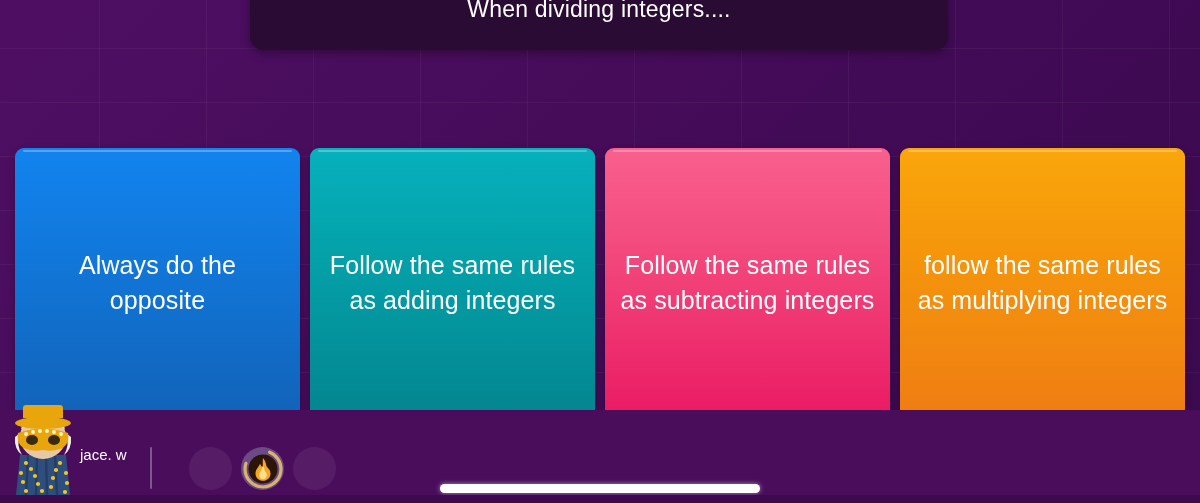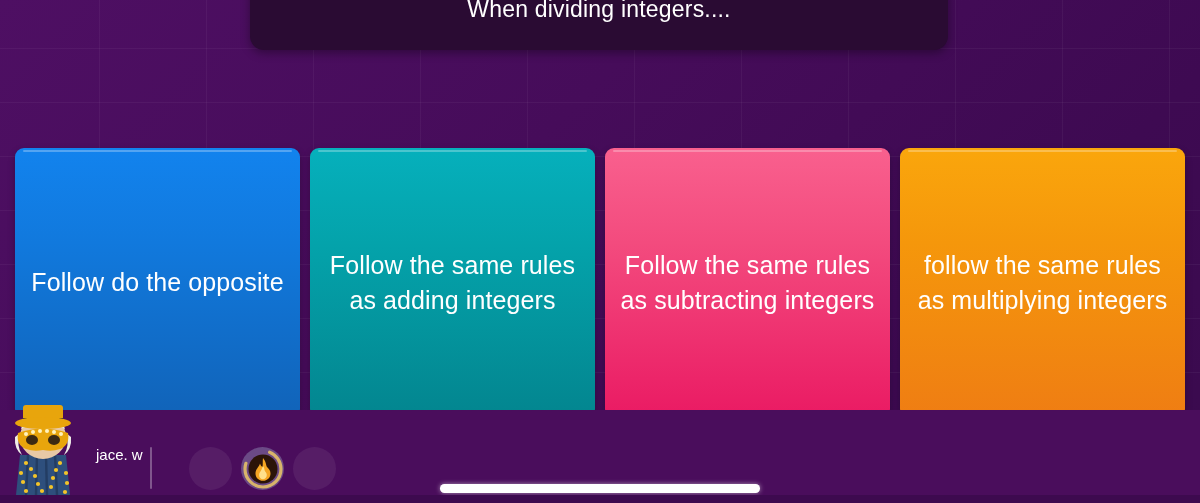--- a/index.html
+++ b/index.html
@@ -108,21 +108,21 @@
   
   #avatar {
     position:absolute;
     left:4px; bottom:0;
     width:78px; height:92px;
     z-index:8;
   }
 
   #player-name {
     position:absolute;
-    left:96px; top:444px;
+    left:80px; top:444px;
     width:56px;
     color:#ffffff;
     font-size:15px;
     line-height:1.45;
     word-break:break-word;
     z-index:8;
   }
 
   #name-divider {
     position:absolute;
@@ -197,21 +197,21 @@
 
   <div id="grid"></div>
 
   <div id="question-panel">
     <div id="question-text">When dividing integers....</div>
   </div>
 
   <div id="answers">
 
     <div class="answer-card c-blue">
-      <span class="answer-text">Follow do the opposite</span>
+      <span class="answer-text">Always do the opposite</span>
     </div>
 
     <div class="answer-card c-teal">
       <span class="answer-text">Follow the same rules as adding integers</span>
     </div>
 
     <div class="answer-card c-pink">
       <span class="answer-text">Follow the same rules as subtracting integers</span>
     </div>
 

